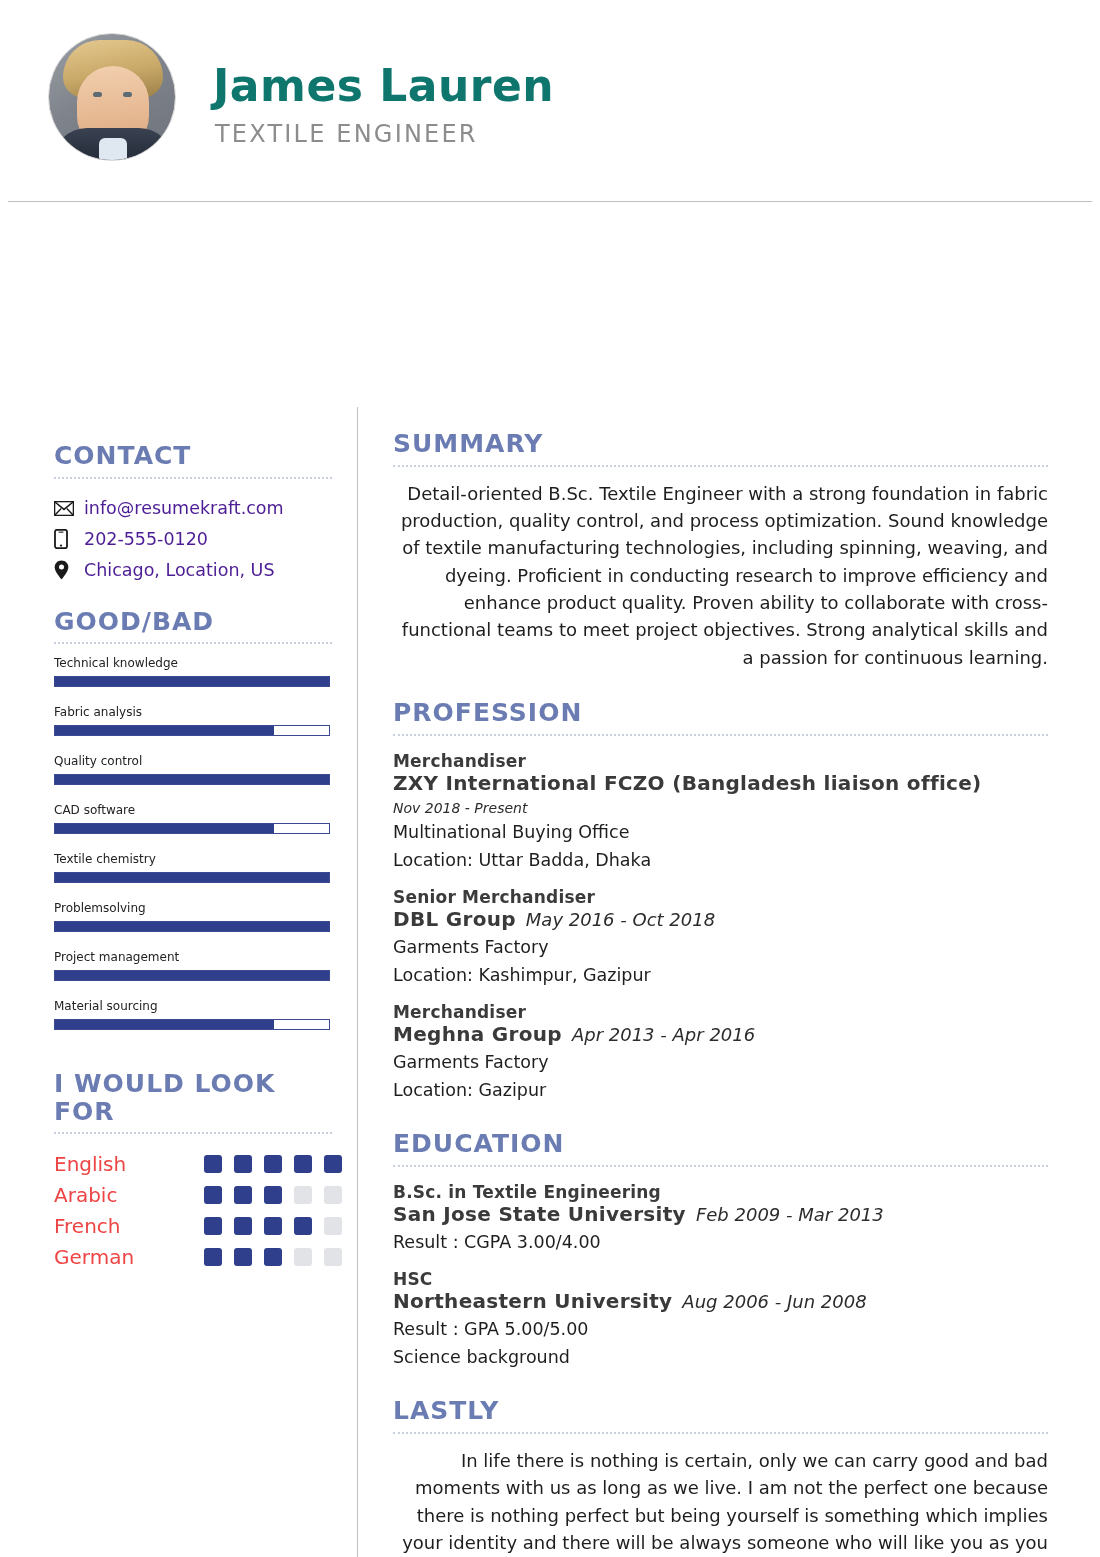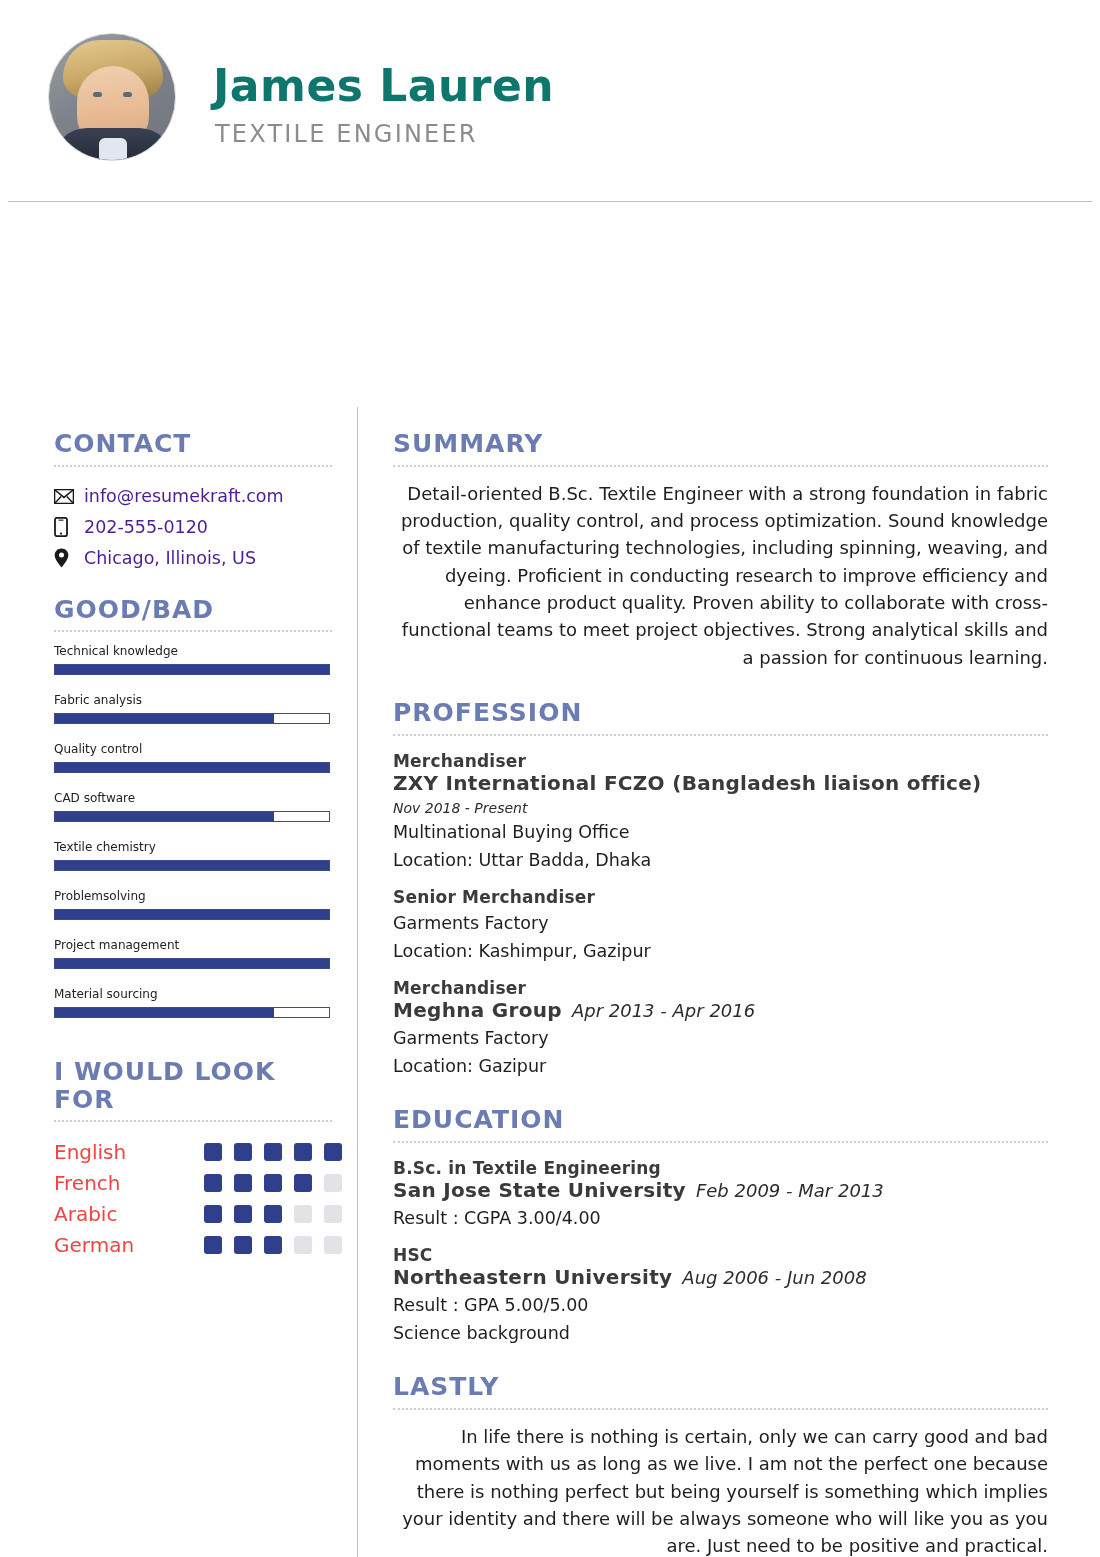--- a/index.html
+++ b/index.html
@@ -68,21 +68,21 @@
     height: 1px; background: #bfbfbf;
   }
 
   
   .body-wrap { position: relative; }
   .v-divider {
     position: absolute; left: 357px; top: 205px;
     width: 1px; height: 1295px; background: #c2c2c2;
   }
 
-  .left-col  { position: absolute; left: 54px;  top: 228px; width: 278px; }
+  .left-col  { position: absolute; left: 54px;  top: 240px; width: 278px; }
   .right-col { position: absolute; left: 393px; top: 228px; width: 655px; }
 
   
   .sec-h {
     font-size: 25px; font-weight: bold; letter-spacing: 1px;
     color: #6b7cb3; line-height: 1.1;
   }
   .sec-dots {
     margin-top: 7px;
     border-top: 2px dotted #c8cde0;
@@ -206,21 +206,21 @@
             <span class="c-txt">202-555-0120</span>
           </div>
 
           <div class="contact-row">
             <span class="c-ico">
               <svg width="15" height="20" viewBox="0 0 15 20">
                 <path d="M7.5 0.6 C3.6 0.6 0.7 3.5 0.7 7.3 C0.7 12.1 7.5 19.4 7.5 19.4 C7.5 19.4 14.3 12.1 14.3 7.3 C14.3 3.5 11.4 0.6 7.5 0.6 Z" fill="#1a1a1a"></path>
                 <circle cx="7.5" cy="7.1" r="2.5" fill="#ffffff"></circle>
               </svg>
             </span>
-            <span class="c-txt">Chicago, Illinois, US</span>
+            <span class="c-txt">Chicago, Location, US</span>
           </div>
 
 
         </div>
       </div>
 
       <div class="gap-md"></div>
 
       <div class="sec">
         <div class="sec-h">GOOD/BAD</div>
@@ -289,36 +289,36 @@
             <span class="lang-name">English</span>
             <span class="dots-wrap">
                 <span class="sq on"></span>
                 <span class="sq on"></span>
                 <span class="sq on"></span>
                 <span class="sq on"></span>
                 <span class="sq on"></span>
               </span>
           </div>
           <div class="lang-row">
+            <span class="lang-name">Arabic</span>
+            <span class="dots-wrap">
+                <span class="sq on"></span>
+                <span class="sq on"></span>
+                <span class="sq on"></span>
+                <span class="sq"></span>
+                <span class="sq"></span>
+              </span>
+          </div>
+          <div class="lang-row">
             <span class="lang-name">French</span>
             <span class="dots-wrap">
                 <span class="sq on"></span>
                 <span class="sq on"></span>
                 <span class="sq on"></span>
                 <span class="sq on"></span>
-                <span class="sq"></span>
-              </span>
-          </div>
-          <div class="lang-row">
-            <span class="lang-name">Arabic</span>
-            <span class="dots-wrap">
-                <span class="sq on"></span>
-                <span class="sq on"></span>
-                <span class="sq on"></span>
-                <span class="sq"></span>
                 <span class="sq"></span>
               </span>
           </div>
           <div class="lang-row">
             <span class="lang-name">German</span>
             <span class="dots-wrap">
                 <span class="sq on"></span>
                 <span class="sq on"></span>
                 <span class="sq on"></span>
                 <span class="sq"></span>
@@ -349,20 +349,23 @@
           <div class="entry-line2">
             <span class="entry-org">ZXY International FCZO (Bangladesh liaison office)</span>
           </div>
           <div class="entry-dates-block">Nov 2018 - Present</div>
           <div class="entry-detail">Multinational Buying Office</div>
           <div class="entry-detail">Location: Uttar Badda, Dhaka</div>
         </div>
 
         <div class="entry">
           <div class="entry-role">Senior Merchandiser</div>
+          <div class="entry-line2">
+            <span class="entry-org">DBL Group</span><span class="entry-dates-inline">May 2016 - Oct 2018</span>
+          </div>
           <div class="entry-detail">Garments Factory</div>
           <div class="entry-detail">Location: Kashimpur, Gazipur</div>
         </div>
 
         <div class="entry">
           <div class="entry-role">Merchandiser</div>
           <div class="entry-line2">
             <span class="entry-org">Meghna Group</span><span class="entry-dates-inline">Apr 2013 - Apr 2016</span>
           </div>
           <div class="entry-detail">Garments Factory</div>

